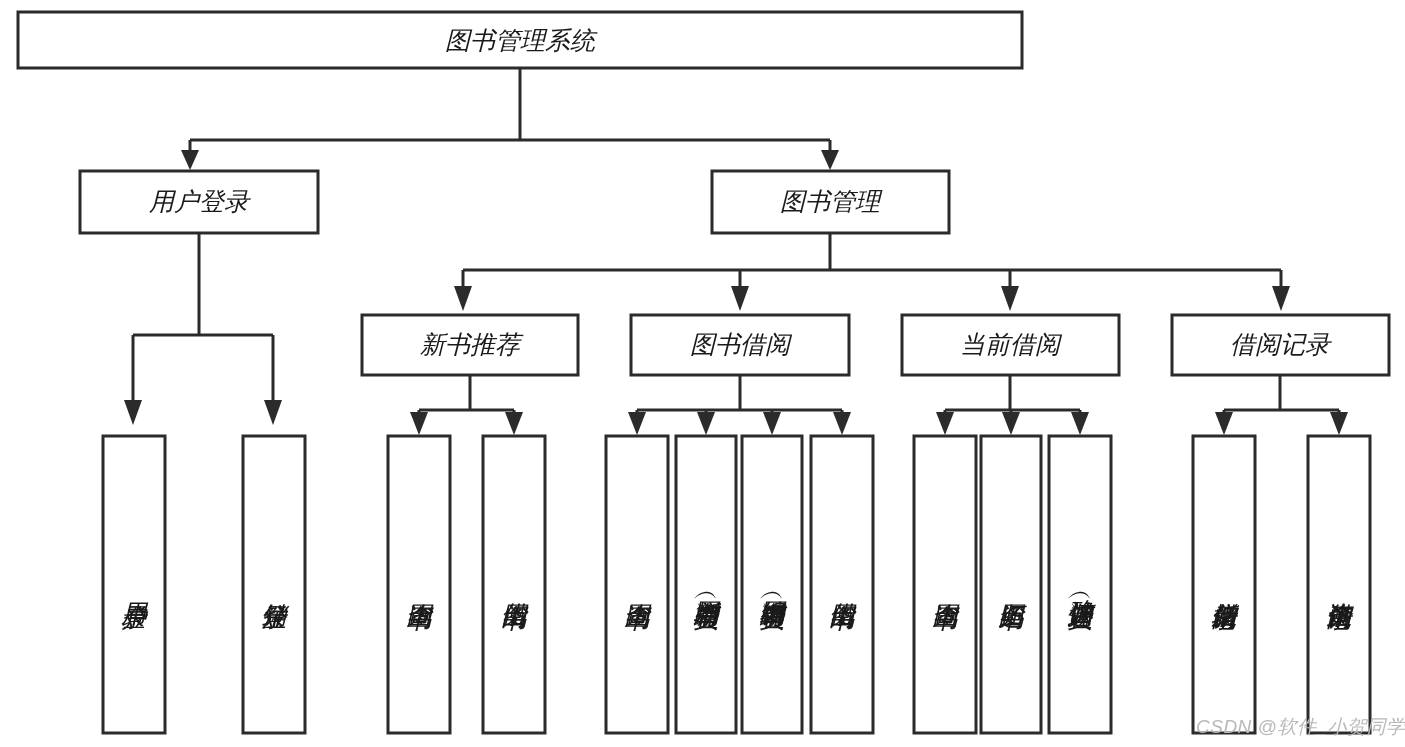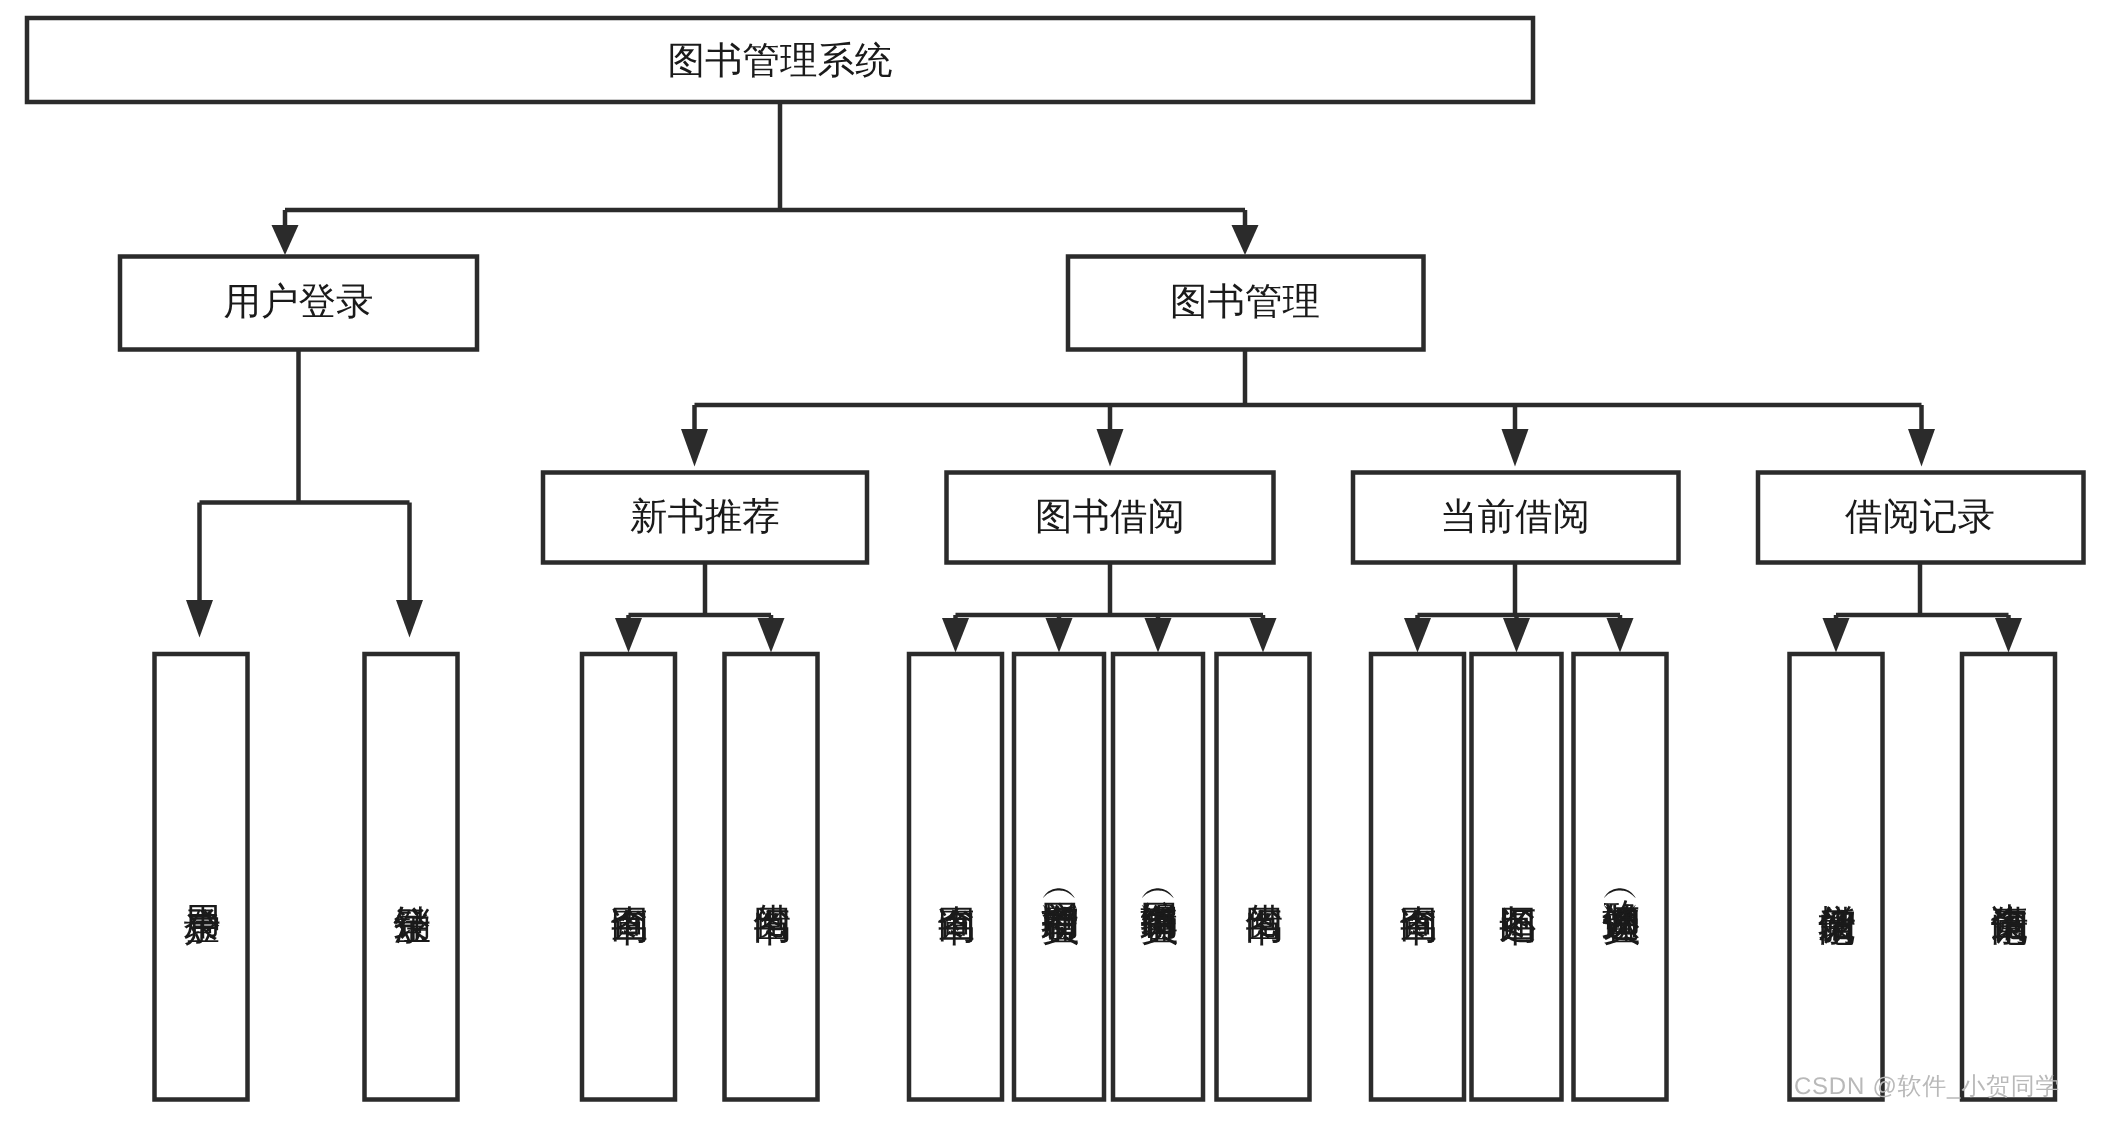--- a/index.html
+++ b/index.html
@@ -12,20 +12,21 @@
     width: 1405px;
     height: 747px;
     font-family: "Liberation Sans", "DejaVu Sans", sans-serif;
     overflow: hidden;
   }
   #diagram-root {
     position: relative;
     width: 1405px;
     height: 665px;
     background: #ffffff;
+    font-style: italic;
   }
   svg#tree-svg {
     position: absolute;
     left: 0;
     top: 0;
     width: 1405px;
     height: 747px;
     display: block;
   }
   .node-box {
@@ -61,21 +62,21 @@
     align-items: center;
     justify-content: center;
     line-height: 1.06;
     letter-spacing: 1px;
     white-space: nowrap;
     pointer-events: none;
   }
   .watermark {
     position: absolute;
     font-family: "Liberation Sans", "DejaVu Sans", sans-serif;
-    font-size: 16px;
+    font-size: 19px;
     color: #b9b9b9;
     white-space: nowrap;
     letter-spacing: 0.5px;
   }
 </style>
 </head>
 <body>
 
 <div id="diagram-root">
 

